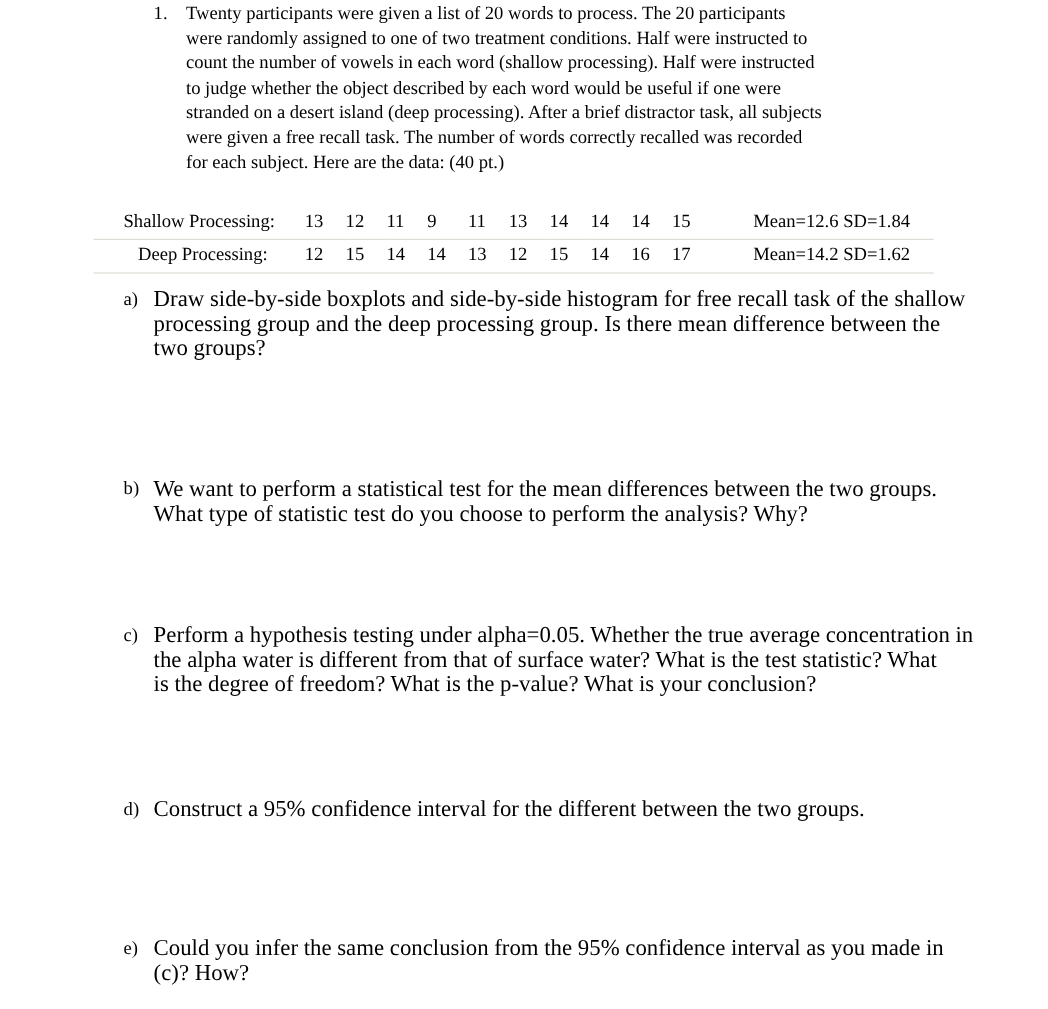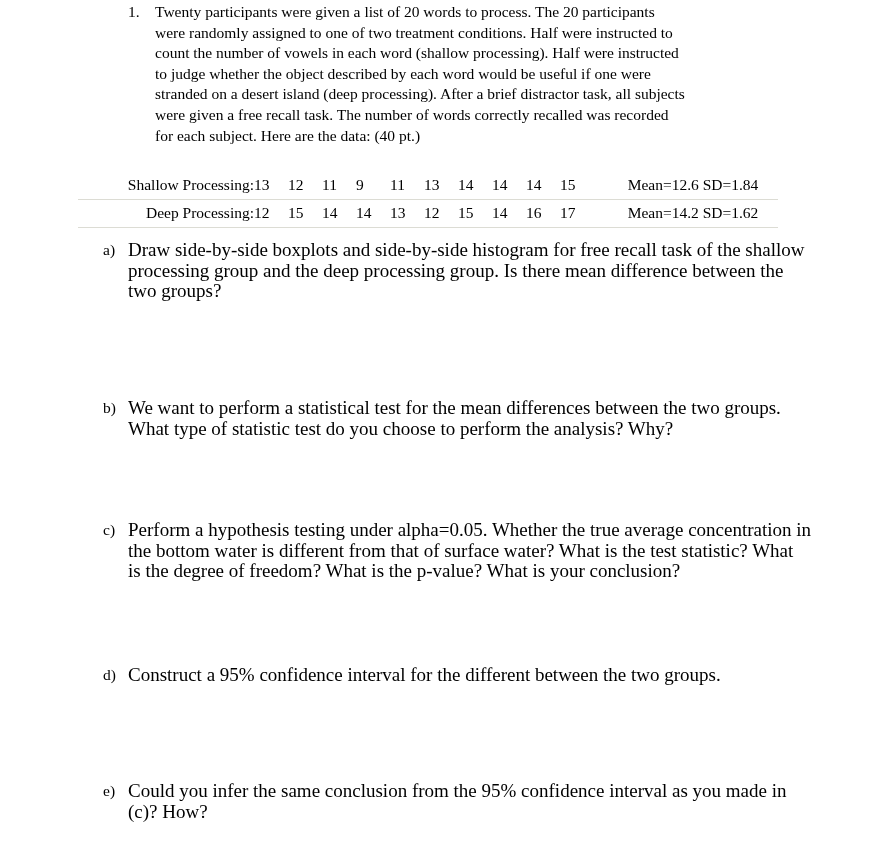--- a/index.html
+++ b/index.html
@@ -65,21 +65,21 @@
     vertical-align: baseline;
   }
   .data-table tr.row-shallow td {
     border-bottom: 1px solid #dcdcd4;
   }
   .data-table tr.row-deep td {
     border-bottom: 1px solid #dcdcd4;
   }
   td.cell-label {
     width: 170px;
-    text-align: right;
+    text-align: center;
     margin-left: 24px;
   }
   td.cell-label.indent-label {
     padding-left: 6px;
   }
   td.cell-val {
     width: 34px;
     text-align: left;
   }
   td.cell-stats {
@@ -190,21 +190,21 @@
         <span class="ln">What type of statistic test do you choose to perform the analysis?  Why?</span>
       </div>
     </div>
   </div>
 
   <div class="subq" id="subq-c">
     <div class="subq-row">
       <div class="subq-marker">c)</div>
       <div class="subq-body">
         <span class="ln">Perform a hypothesis testing under alpha=0.05. Whether the true average concentration in</span>
-        <span class="ln">the bottom water is different from that of surface water?  What is the test statistic?  What</span>
+        <span class="ln">the alpha water is different from that of surface water?  What is the test statistic?  What</span>
         <span class="ln">is the degree of freedom? What is the p-value? What is your conclusion?</span>
       </div>
     </div>
   </div>
 
   <div class="subq" id="subq-d">
     <div class="subq-row">
       <div class="subq-marker">d)</div>
       <div class="subq-body">
         <span class="ln">Construct a 95% confidence interval for the different between the two groups.</span>

